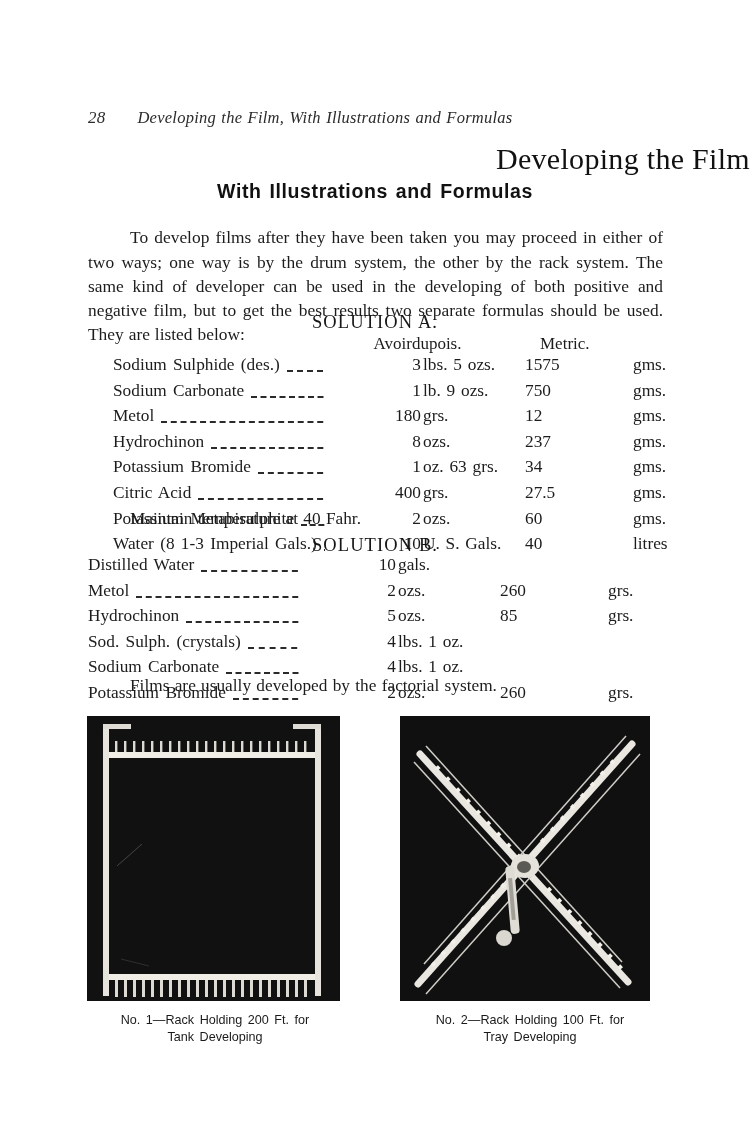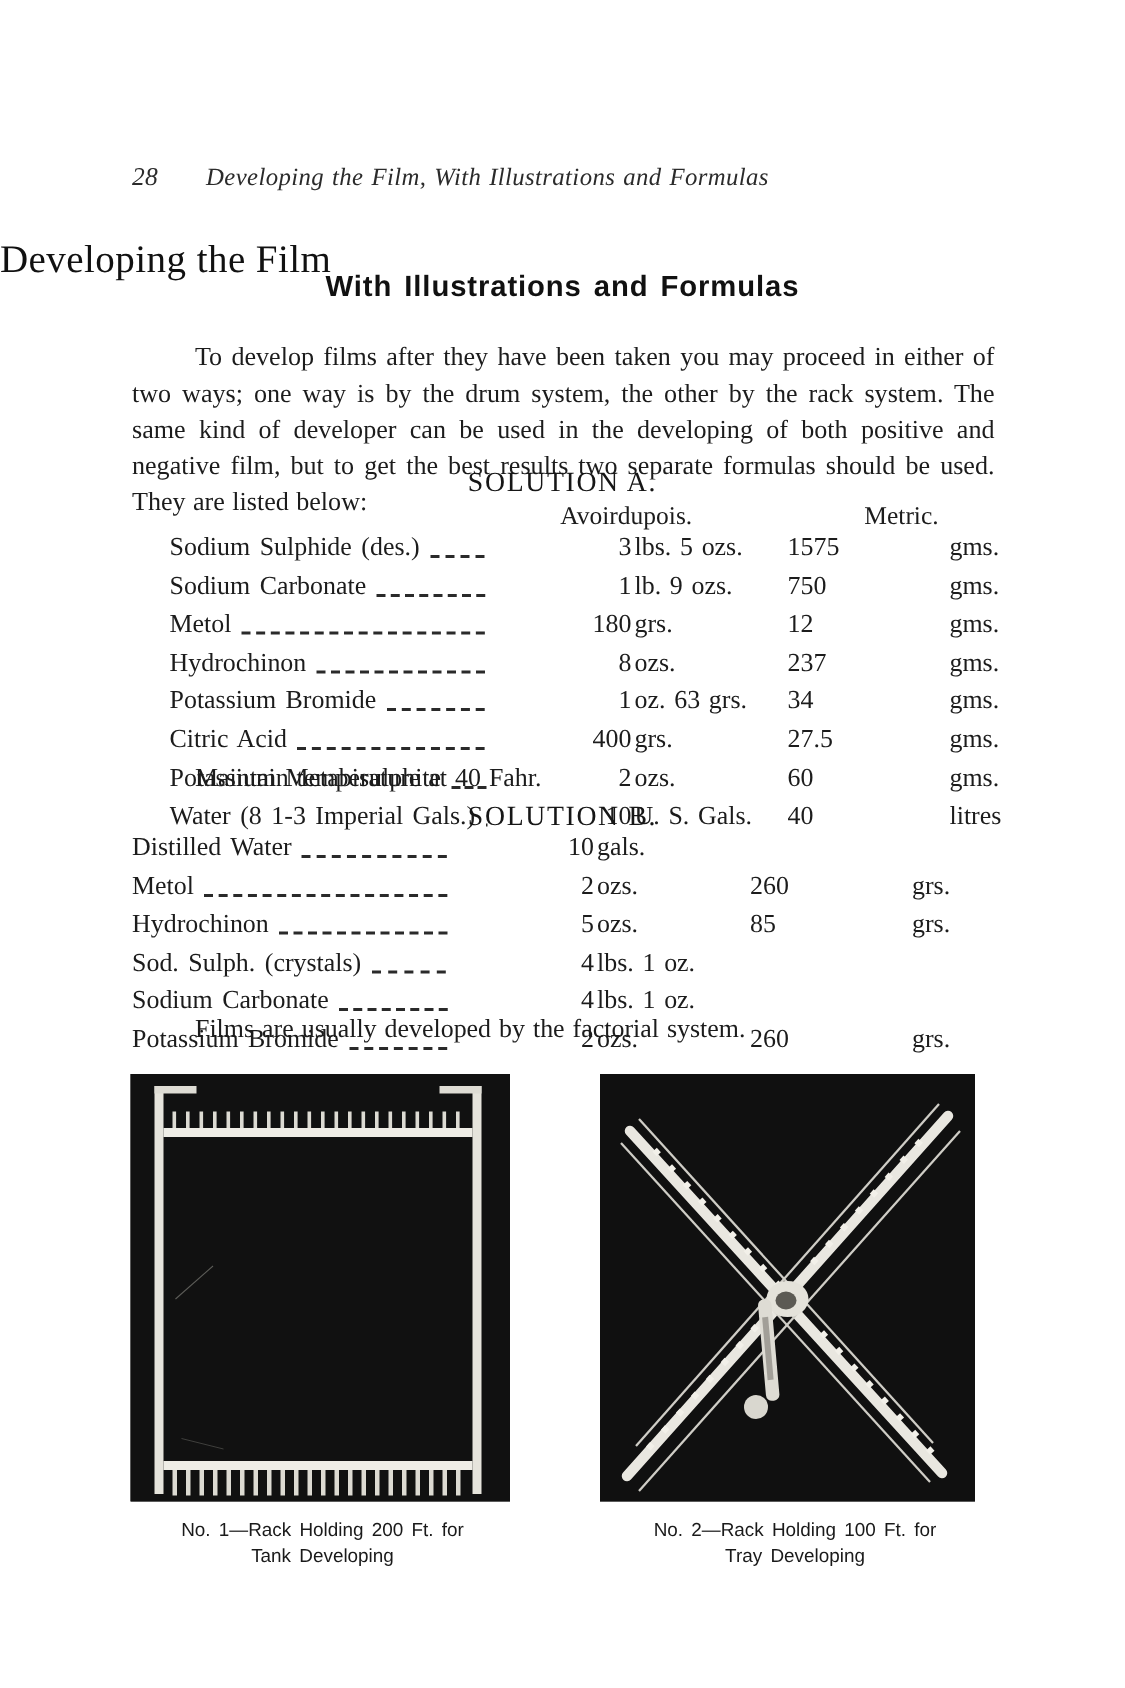--- a/index.html
+++ b/index.html
@@ -46,25 +46,24 @@
     letter-spacing: 0.25px;
     word-spacing: 1px;
   }
 
   
   .maintitle {
     position: absolute;
     left: 0;
     top: 142px;
     width: 750px;
-    text-align: left;
-    font-size: 26px;
+    text-align: right;
+    font-size: 30px;
     letter-spacing: 0.3px;
     color: #111;
-    margin-top: 16px;
   }
   .subtitle {
     position: absolute;
     left: 0;
     top: 180px;
     width: 750px;
     text-align: center;
     font-size: 19.5px;
     font-family: "Liberation Sans", "DejaVu Sans", sans-serif;
     font-weight: bold;
@@ -113,21 +112,20 @@
   .colheads .ch-avoir {
     position: absolute;
     left: 330px;
     width: 175px;
     text-align: center;
   }
   .colheads .ch-metric {
     position: absolute;
     left: 540px;
     width: 122px;
-    text-align: center;
   }
 
   
   .rows {
     position: absolute;
     left: 0;
     width: 750px;
   }
   #rows-a { top: 355px; padding-left: 25px; }
   #rows-b { top: 555px; }

